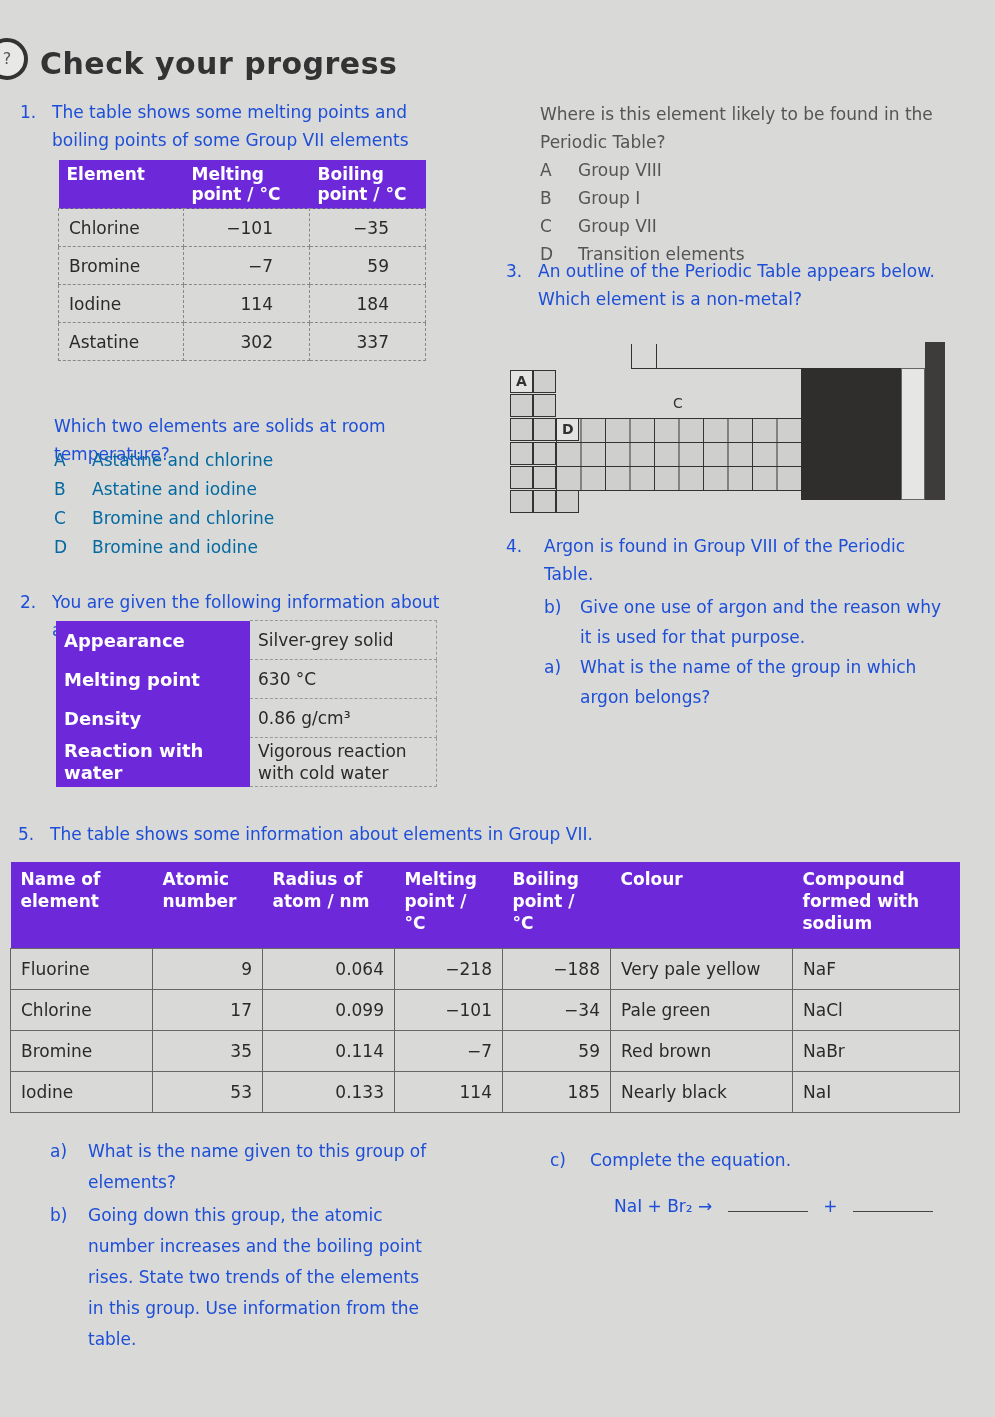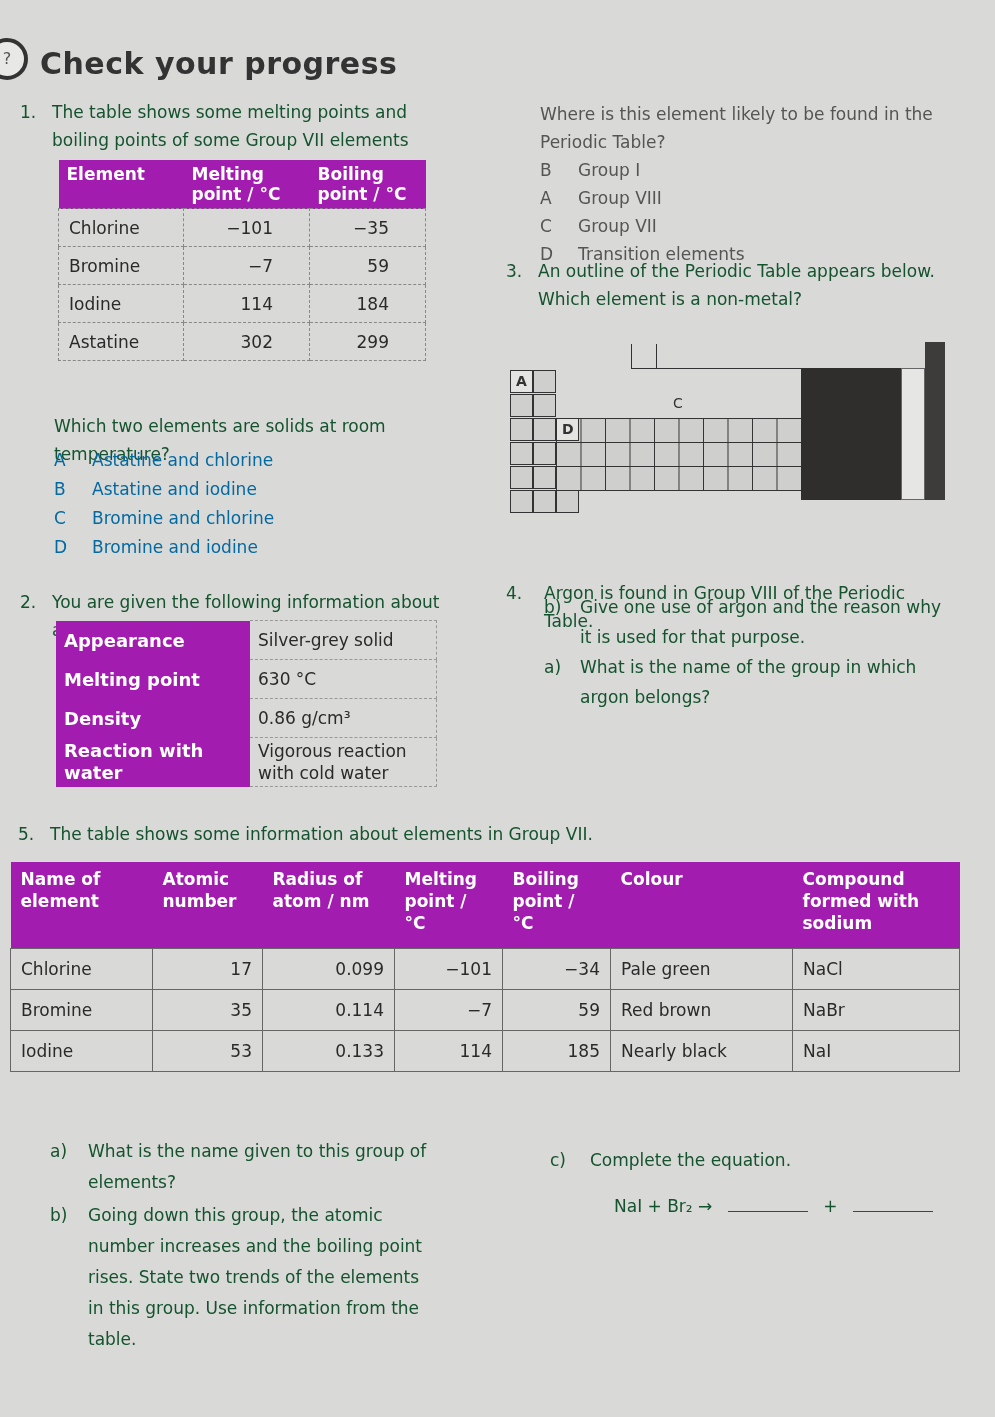--- a/index.html
+++ b/index.html
@@ -12,25 +12,25 @@
   }
   .abs { position: absolute; }
   .title-wrap { left: 0; top: 36px; display: flex; align-items: center; }
   .title-icon {
     width: 42px; height: 42px; border-radius: 50%;
     border: 4px solid #333; background: #e8e8e6;
     margin-left: -14px; display: flex; align-items: center; justify-content: center;
     font-size: 16px; color: #555; box-sizing: border-box;
   }
   .title { font-size: 30px; font-weight: bold; color: #333; margin-left: 12px; letter-spacing: 0.5px; margin-top: 10px; }
-  .qtext { font-size: 17px; line-height: 28px; color: #14532d; }
+  .qtext { font-size: 17px; line-height: 28px; color: #1d4ed8; }
   .qnum { display: inline-block; width: 32px; }
   .opt { font-size: 17px; line-height: 29px; color: #0369a1; }
   .opt .lt { display: inline-block; width: 38px; }
-  .dark { background: #a21caf; color: #fff; font-weight: bold; }
+  .dark { background: #6d28d9; color: #fff; font-weight: bold; }
   table { border-collapse: collapse; }
   .t1 { left: 58px; top: 160px; width: 368px; font-size: 17px; }
   .t1 th { text-align: left; padding: 4px 8px; font-size: 17px; line-height: 20px; vertical-align: top; }
   .t1 td { padding: 6px 10px; height: 25px; border: 1px dashed #888; }
   .t1 td.num { text-align: right; padding-right: 36px; }
   .t2 { left: 56px; top: 620px; font-size: 17px; }
   .t2 td { padding: 2px 8px; height: 34px; }
   .t2 td.lab { width: 178px; font-size: 18px; }
   .t2 td.val { width: 170px; border: 1px dashed #999; border-left: none; background: #d9d9d7; }
   .t3 { left: 10px; top: 862px; width: 950px; font-size: 17px; }
@@ -74,21 +74,21 @@
         <td class="num">59</td>
   </tr>
   <tr>
     <td>Iodine</td>
         <td class="num">114</td>
         <td class="num">184</td>
   </tr>
   <tr>
     <td>Astatine</td>
         <td class="num">302</td>
-        <td class="num">299</td>
+        <td class="num">337</td>
   </tr>
 </tbody>
   </table>
 
 <div class="abs qtext" style="left:54px; top:412px;">
   <span>Which two elements are solids at room</span><br><span>temperature?</span>
 </div>
 <div class="abs opt" style="left:54px; top:446px;">
   <div><span class="lt">A</span><span>Astatine and chlorine</span></div>
   <div><span class="lt">B</span><span>Astatine and iodine</span></div>
@@ -119,22 +119,22 @@
     <td class="lab dark" style="height:44px;line-height:22px">Reaction with water</td>
         <td class="val" style="line-height:22px">Vigorous reaction with cold water</td>
   </tr>
 </tbody>
   </table>
 
 <div class="abs qtext" style="left:540px; top:100px; color:#555;">
   <span>Where is this element likely to be found in the</span><br><span>Periodic Table?</span>
 </div>
 <div class="abs opt" style="left:540px; top:156px; color:#555; line-height:28px;">
+  <div><span class="lt">A</span><span>Group VIII</span></div>
   <div><span class="lt">B</span><span>Group I</span></div>
-  <div><span class="lt">A</span><span>Group VIII</span></div>
   <div><span class="lt">C</span><span>Group VII</span></div>
   <div><span class="lt">D</span><span>Transition elements</span></div>
 </div>
 
 <div class="abs qtext" style="left:506px; top:257px;">
   <span class="qnum">3.</span><span>An outline of the Periodic Table appears below.</span><br>
   <span class="qnum"></span><span>Which element is a non-metal?</span>
 </div>
 
 <div class="abs" style="left:505px; top:340px; width:445px; height:185px;">
@@ -160,21 +160,21 @@
   <div class="pt-cell" style="left:51px; top:78px; background:#e4e4e2;"></div>
   <div class="pt-label" style="left:57px; top:81px;">D</div>
   <div class="pt-cell" style="left:51px; top:150px;"></div>
   <div class="pt-label" style="left:168px; top:55px; font-weight:normal;">C</div>
 
   <div class="abs" style="left:296px; top:28px; width:100px; height:132px; background:#2f2e2c;"></div>
   <div class="abs" style="left:396px; top:28px; width:24px; height:132px; background:#e6e6e4; border:1px solid #666; box-sizing:border-box;"></div>
   <div class="abs" style="left:420px; top:2px; width:20px; height:158px; background:#3d3c3a;"></div>
 </div>
 
-<div class="abs qtext" style="left:506px; top:532px;margin-top:47px;">
+<div class="abs qtext" style="left:506px; top:532px;">
   <span class="qnum" style="width:38px">4.</span><span>Argon is found in Group VIII of the Periodic</span><br>
   <span class="qnum" style="width:38px"></span><span>Table.</span>
 </div>
 <div class="abs qtext" style="left:544px; top:592px; line-height:30px;">
   <div><span class="qnum" style="width:36px">b)</span><span>Give one use of argon and the reason why</span><br><span class="qnum" style="width:36px"></span><span>it is used for that purpose.</span></div>
   <div><span class="qnum" style="width:36px">a)</span><span>What is the name of the group in which</span><br><span class="qnum" style="width:36px"></span><span>argon belongs?</span></div>
 </div>
 
 <div class="abs qtext" style="left:18px; top:820px;">
   <span class="qnum">5.</span><span>The table shows some information about elements in Group VII.</span>
@@ -185,20 +185,29 @@
       <tr class="dark">
     <th style="width:122px">Name of element</th>
     <th style="width:90px">Atomic number</th>
     <th style="width:112px">Radius of atom / nm</th>
     <th style="width:88px">Melting point / °C</th>
     <th style="width:88px">Boiling point / °C</th>
     <th style="width:162px">Colour</th>
     <th>Compound formed with sodium</th>
   </tr>
   <tr>
+    <td>Fluorine</td>
+        <td class="num">9</td>
+        <td class="num">0.064</td>
+        <td class="num">−218</td>
+        <td class="num">−188</td>
+        <td>Very pale yellow</td>
+        <td>NaF</td>
+  </tr>
+  <tr>
     <td>Chlorine</td>
         <td class="num">17</td>
         <td class="num">0.099</td>
         <td class="num">−101</td>
         <td class="num">−34</td>
         <td>Pale green</td>
         <td>NaCl</td>
   </tr>
   <tr>
     <td>Bromine</td>

